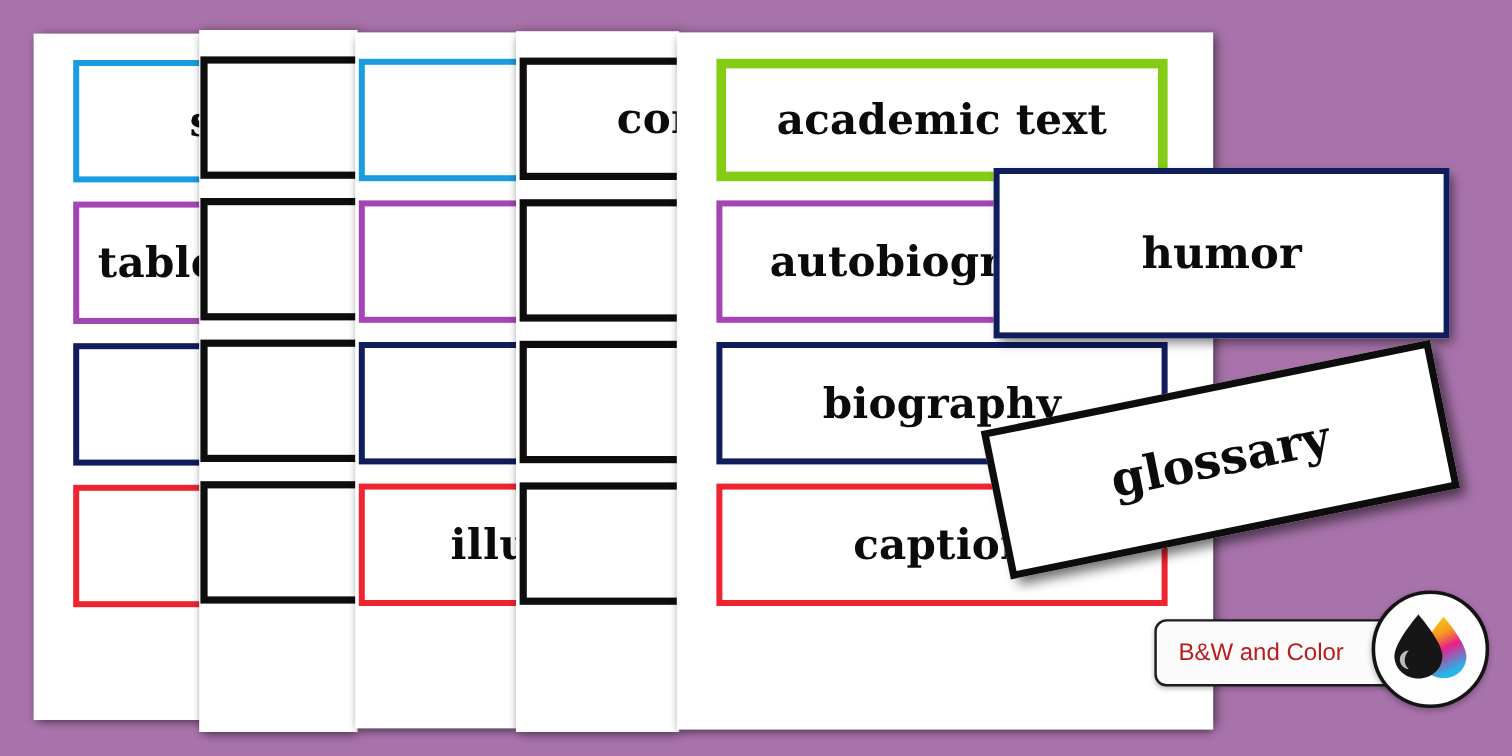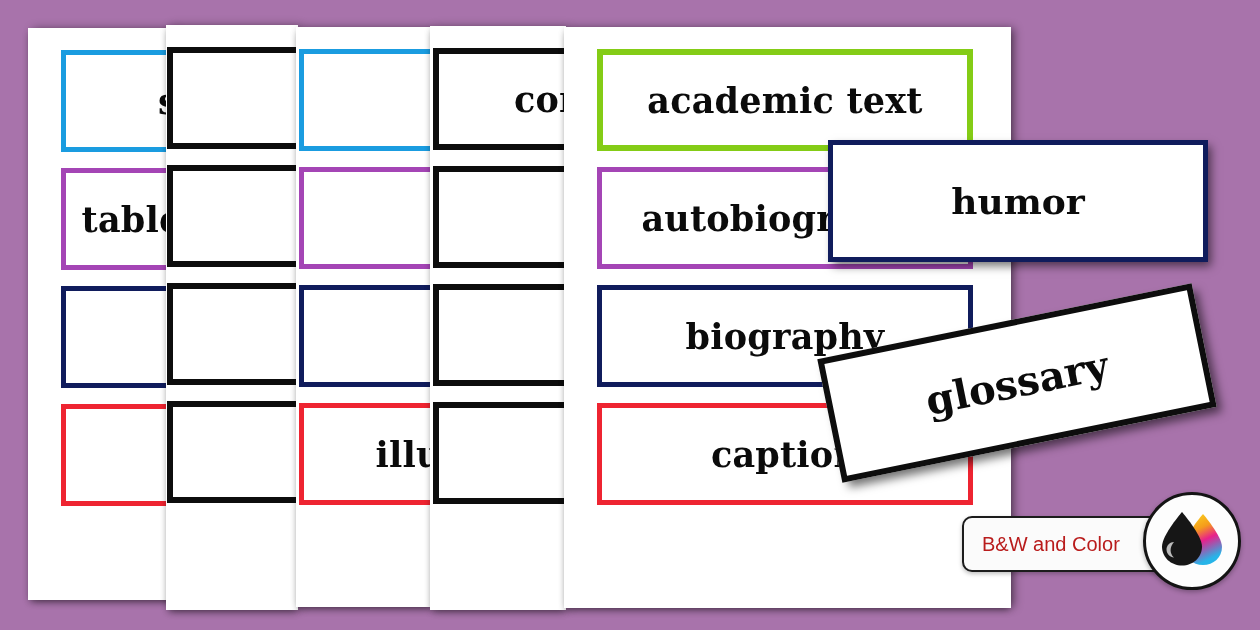--- a/index.html
+++ b/index.html
@@ -76,21 +76,21 @@
     font-family: "DejaVu Serif", serif;
     font-weight: bold;
     font-size: 38px;
     color: #0b0b0b;
     white-space: nowrap;
     line-height: 1;
   }
 
   #loose-humor {
     left: 828px; top: 140px;
-    width: 380px; height: 122px;
+    width: 380px; height: 142px;
     border: 5px solid #101c5c;
     box-shadow: 4px 5px 9px -1px rgba(0,0,0,0.55);
   }
   #loose-humor .wlabel { font-size: 36px; }
 
   #loose-glossary {
     left: 826px; top: 320px;
     width: 382px; height: 126px;
     border: 6px solid #0d0d0d;
     transform: rotate(-11.5deg);
@@ -200,21 +200,21 @@
         <span class="wlabel"></span>
       </div>
       <div class="wcard r3" style="border:6px solid #0d0d0d;">
         <span class="wlabel"></span>
       </div>
     </div>
   </div>
 
   <div class="sheet" id="sheet-5" style="left:564px; top:27px; width:447px; height:581px;">
     <div class="sheet-inner">
-      <div class="wcard r0" style="border:6px solid #84cc16;">
+      <div class="wcard r0" style="border:8px solid #84cc16;">
         <span class="wlabel">academic text</span>
       </div>
       <div class="wcard r1" style="border:5px solid #a445b5;">
         <span class="wlabel">autobiography</span>
       </div>
       <div class="wcard r2" style="border:5px solid #101c5c;">
         <span class="wlabel">biography</span>
       </div>
       <div class="wcard r3" style="border:5px solid #ee2431;">
         <span class="wlabel">caption</span>

